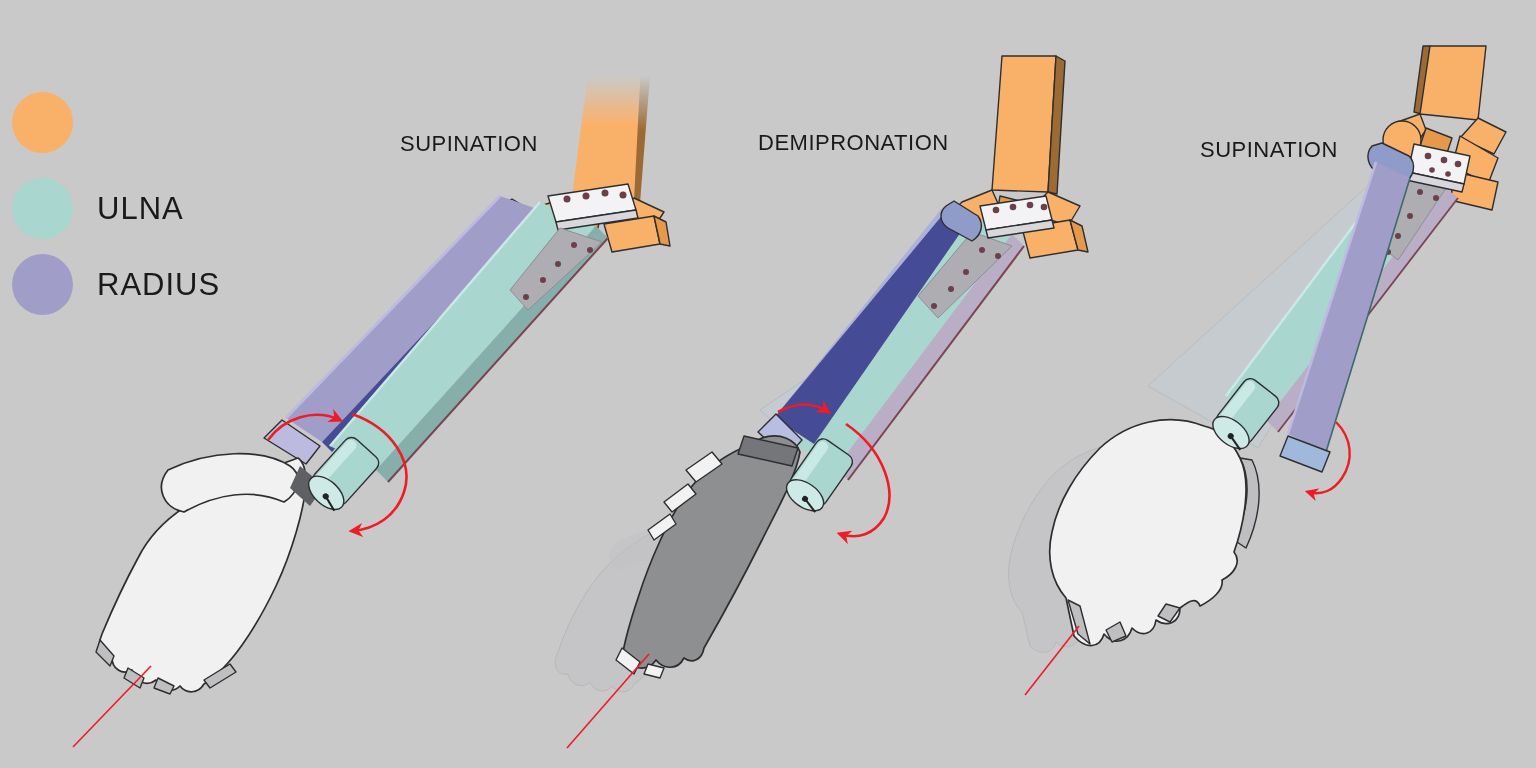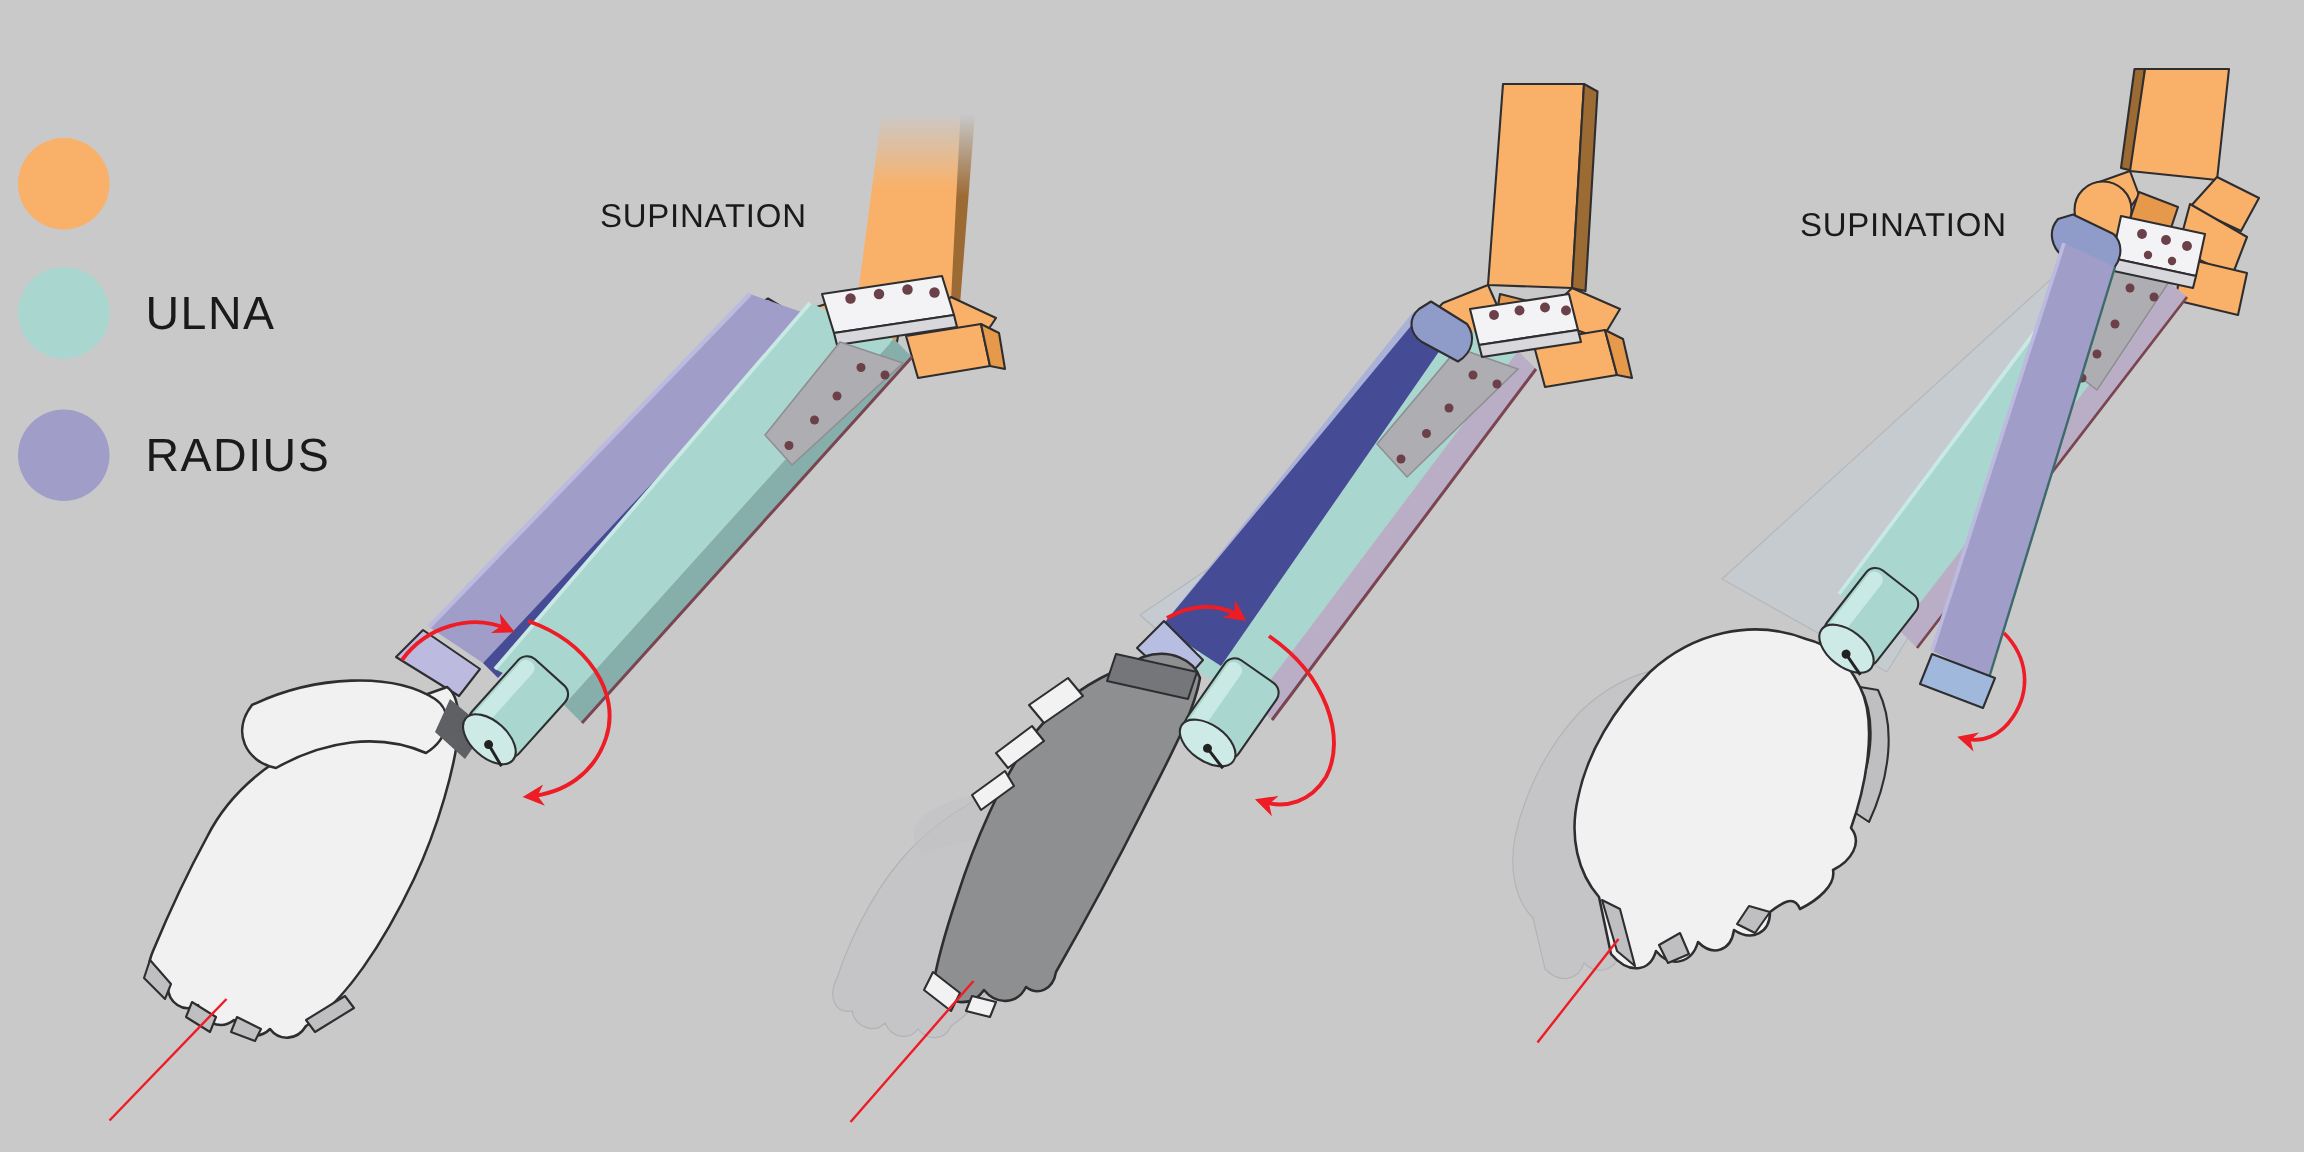--- a/index.html
+++ b/index.html
@@ -2,21 +2,21 @@
 <html style="--background: #c9c9ca; --text: #1a1a1a; --humerus: #f9b169; --humerus_shade: #e6994a; --humerus_dark: #9c6a33; --ulna: #a9d6ce; --ulna_light: #c9e9e4; --ulna_side: #86aeaa; --radius: #a09ec9; --radius_light: #bcbadf; --navy: #454b94; --lavender: #b8bee2; --lavender_side: #b9aec6; --steel_light: #f3f3f5; --steel: #aeaeb2; --screw: #6b4049; --maroon: #7a4450; --cuff: #8f9bc8; --outline: #2e2e30; --hand: #f1f1f2; --hand_shade: #bfbfc2; --hand_dark: #8e8f91; --hand_dark_top: #75767a; --ghost: #c3ced6; --ghost_hand: #c2c2c6; --red: #ee1c25;"><head>
 <meta charset="utf-8">
 <style>
   html,body{margin:0;padding:0;}
   .canvas{position:relative;width:1536px;height:768px;background:var(--background,#c9c9ca);
           overflow:hidden;font-family:"Liberation Sans","DejaVu Sans",sans-serif;}
   .legend{position:absolute;left:12px;top:92px;}
   .legend-row{position:absolute;left:0;display:flex;align-items:center;gap:24px;}
   .legend-row.r0{top:0;}
   .legend-row.r1{top:86px;text-align:right;}
-  .legend-row.r2{top:181px;}
+  .legend-row.r2{top:162px;}
   .swatch{width:61px;height:61px;border-radius:50%;flex:0 0 auto;}
   .legend-label{font-size:31px;color:var(--text,#1a1a1a);letter-spacing:1px;}
   .fig-label{position:absolute;font-size:22px;color:var(--text,#1a1a1a);letter-spacing:0.5px;white-space:nowrap;margin-top:11px;}
   .fig-label.f0{left:400px;top:120px;}
   .fig-label.f1{left:758px;top:119px;}
   .fig-label.f2{left:1200px;top:126px;}
   svg.scene{position:absolute;left:0;top:0;}
   
   .f-hum{fill:var(--humerus);} .f-humsh{fill:var(--humerus_shade);} .f-humdk{fill:var(--humerus_dark);}
   .f-ulna{fill:var(--ulna);} .f-ulnasd{fill:var(--ulna_side);}
@@ -275,15 +275,16 @@
       <span class="swatch" style="background: rgb(169, 214, 206);"></span>
       <span class="legend-label">ULNA</span>
     </div>
     <div class="legend-row r2">
       <span class="swatch" style="background: rgb(160, 158, 201);"></span>
       <span class="legend-label">RADIUS</span>
     </div>
   </div>
 
   <div class="fig-label f0">SUPINATION</div>
+  <div class="fig-label f1">DEMIPRONATION</div>
   <div class="fig-label f2">SUPINATION</div>
 
 </div>
 
 </body></html>

